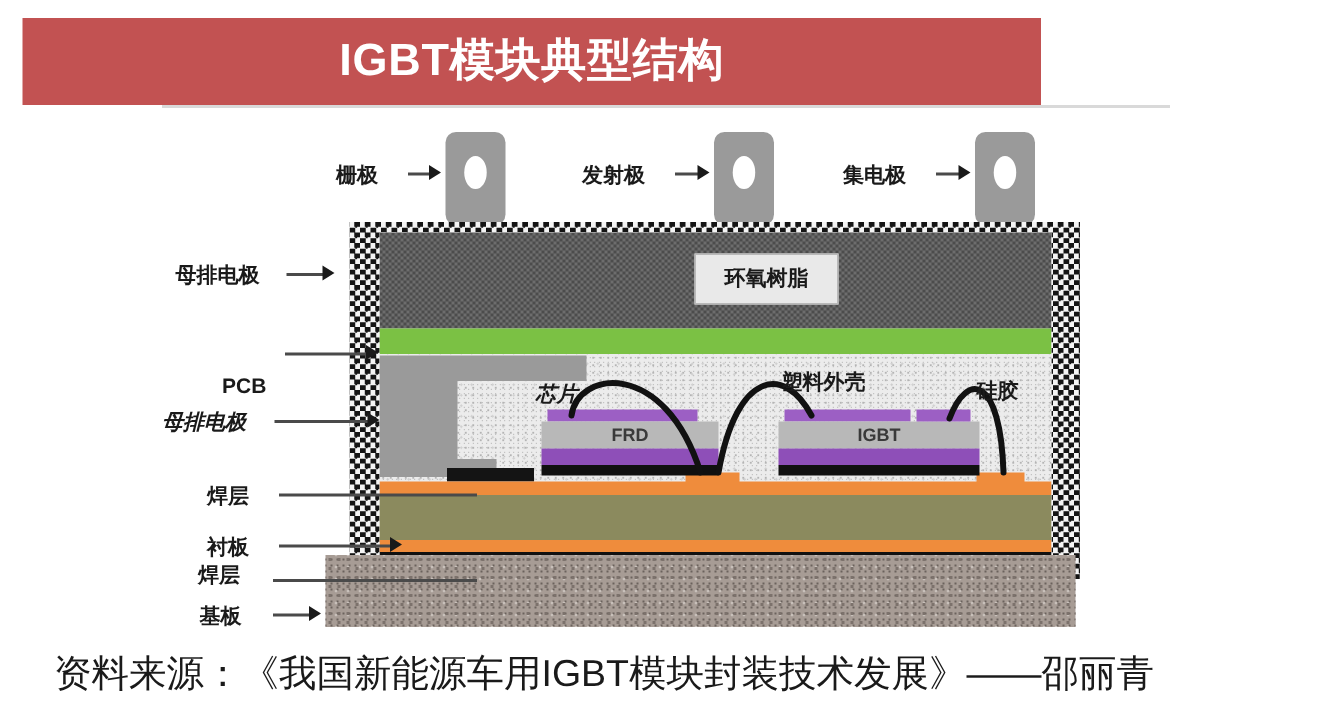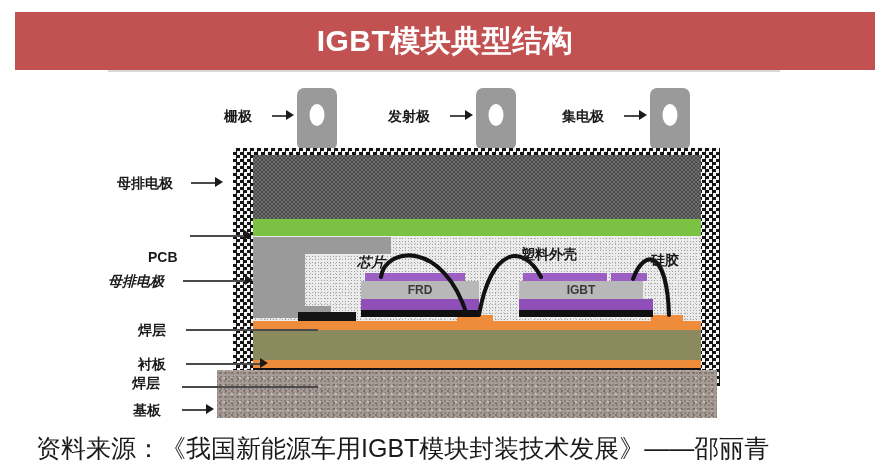--- a/index.html
+++ b/index.html
@@ -13,21 +13,21 @@
     position: relative;
     font-family: "Liberation Sans", "DejaVu Sans", sans-serif;
     overflow: hidden;
   }
 
   
   .title-bar {
     position: absolute;
     left: 15px;
     top: 12px;
-    width: 860px;
+    width: 679px;
     height: 58px;
     background: #c25252;
     display: flex;
     align-items: center;
     justify-content: center;
   }
   .title-text {
     color: #ffffff;
     font-size: 30px;
     font-weight: bold;
@@ -331,20 +331,21 @@
 
   <div class="lbl" style="left:562px; top:33px;">集电极</div>
   <div class="leader" style="left:624px; top:39px; width:17px;"></div>
   <div class="arrow" style="left:639px; top:34px;"></div>
 
   <div class="housing"></div>
 
   <div class="cavity">
 
     <div class="epoxy-region"></div>
+    <div class="epoxy-label">环氧树脂</div>
 
     <div class="pcb-board"></div>
 
     <div class="gel"></div>
 
     <div class="busbar-top"></div>
     <div class="busbar-stem"></div>
     <div class="busbar-foot"></div>
     <div class="busbar-pad"></div>
 
@@ -358,21 +359,21 @@
 
     <div class="chip" style="left:108px; top:118px; width:118px;">
       <div class="top-metal" style="width:100px;"></div>
       <div class="body" style="width:118px;">FRD</div>
       <div class="purple" style="width:118px;"></div>
       <div class="black" style="width:118px;"></div>
     </div>
 
     <div class="chip" style="left:266px; top:118px; width:134px;">
       <div class="top-metal" style="width:84px;"></div>
-      <div class="body" style="width:124px;">IGBT</div>
+      <div class="body" style="width:134px;">IGBT</div>
       <div class="purple" style="width:134px;"></div>
       <div class="black" style="width:134px;"></div>
     </div>
 
     <div style="position:absolute; left:358px; top:118px; width:36px; height:8px; background:#9c5fc4;"></div>
 
     <svg class="wires" viewBox="0 0 448 231">
       <path d="M 128 122 C 132 92, 190 84, 214 160" fill="none" stroke="#111111" stroke-width="4" stroke-linecap="round"></path>
       <path d="M 288 122 C 270 88, 238 92, 226 160" fill="none" stroke="#111111" stroke-width="4" stroke-linecap="round"></path>
       <path d="M 380 124 C 392 92, 414 96, 416 160" fill="none" stroke="#111111" stroke-width="4" stroke-linecap="round"></path>

